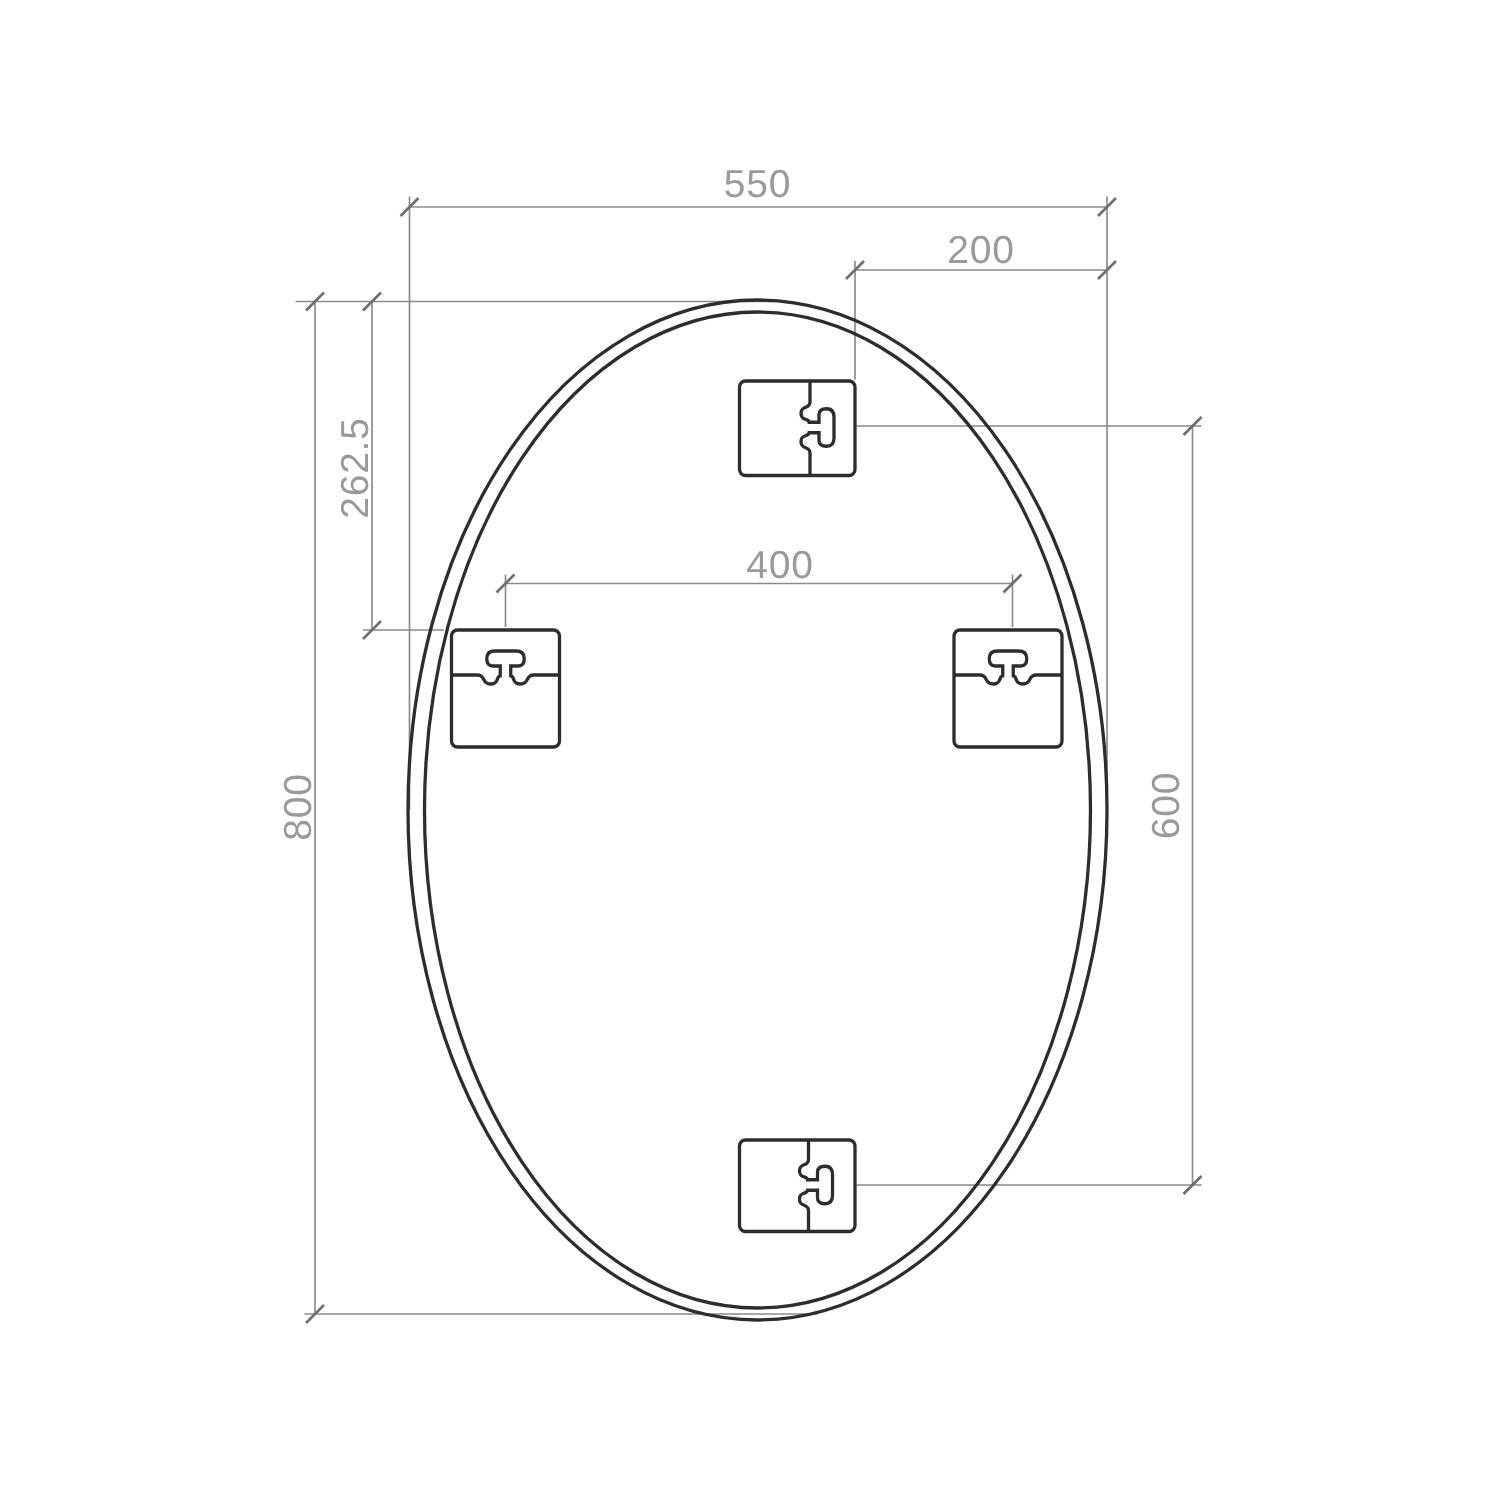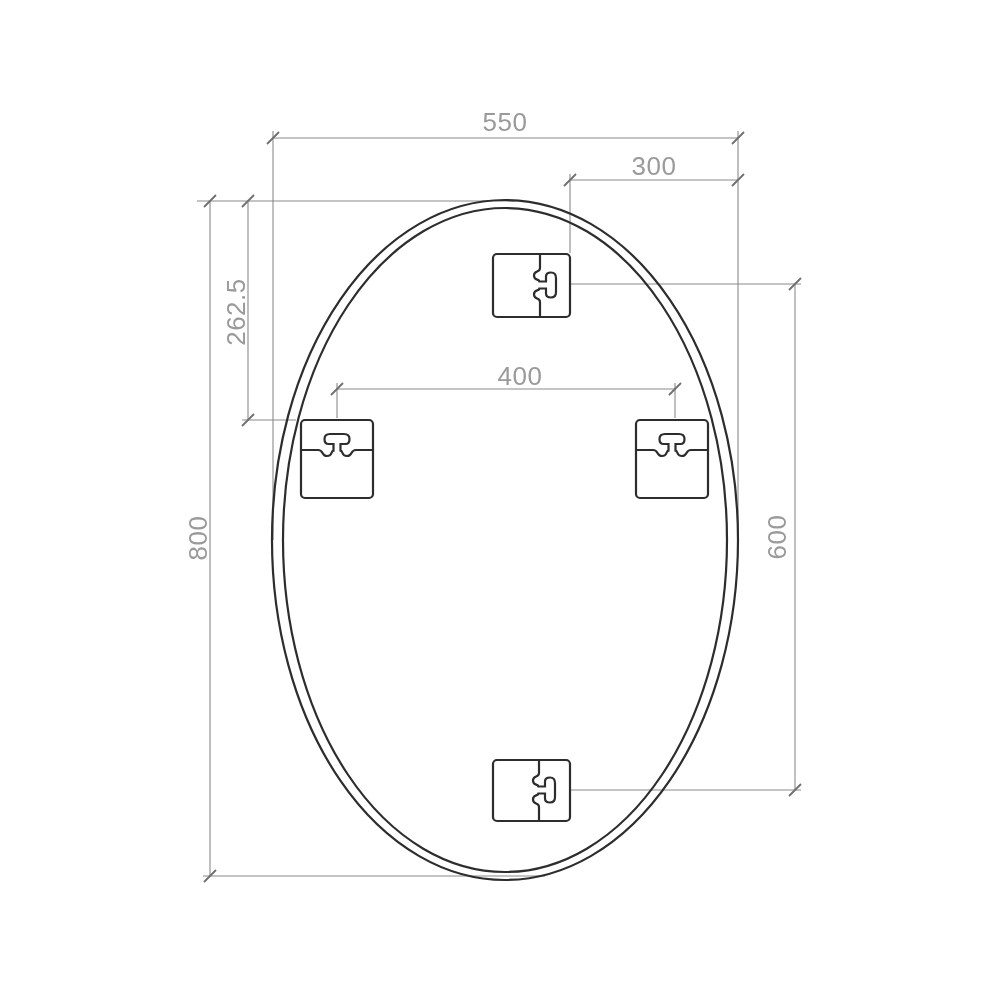--- a/index.html
+++ b/index.html
@@ -102,21 +102,21 @@
 
       <g>
         <rect class="bracket-box" x="493" y="760" width="77" height="61" rx="4"></rect>
         <path class="outline-stroke" transform="translate(539,790) rotate(90)" d="M-30 0 H-17 C-12 0 -15 6 -9.5 6 C-4 6 -6.5 1 -3.5 0.6 V-6 H-8.5 Q-12.5 -6 -12.5 -11 Q-12.5 -16 -7 -16 H7 Q12.5 -16 12.5 -11 Q12.5 -6 8.5 -6 H3.5 V0.6 C6.5 1 4 6 9.5 6 C15 6 12 0 17 0 H30"></path>
       </g>
     </g>
   </svg>
 
   <div class="dim-label" style="left:445px; top:108px;">550</div>
 
-  <div class="dim-label" style="left:594px; top:152px;">300</div>
+  <div class="dim-label" style="left:594px; top:152px;">200</div>
 
   <div class="dim-label vertical" style="left:176px; top:298px;">262.5</div>
 
   <div class="dim-label" style="left:460px; top:362px;">400</div>
 
   <div class="dim-label vertical" style="left:138px; top:524px;">800</div>
 
   <div class="dim-label vertical" style="left:717px; top:523px;">600</div>
 
 </div>

